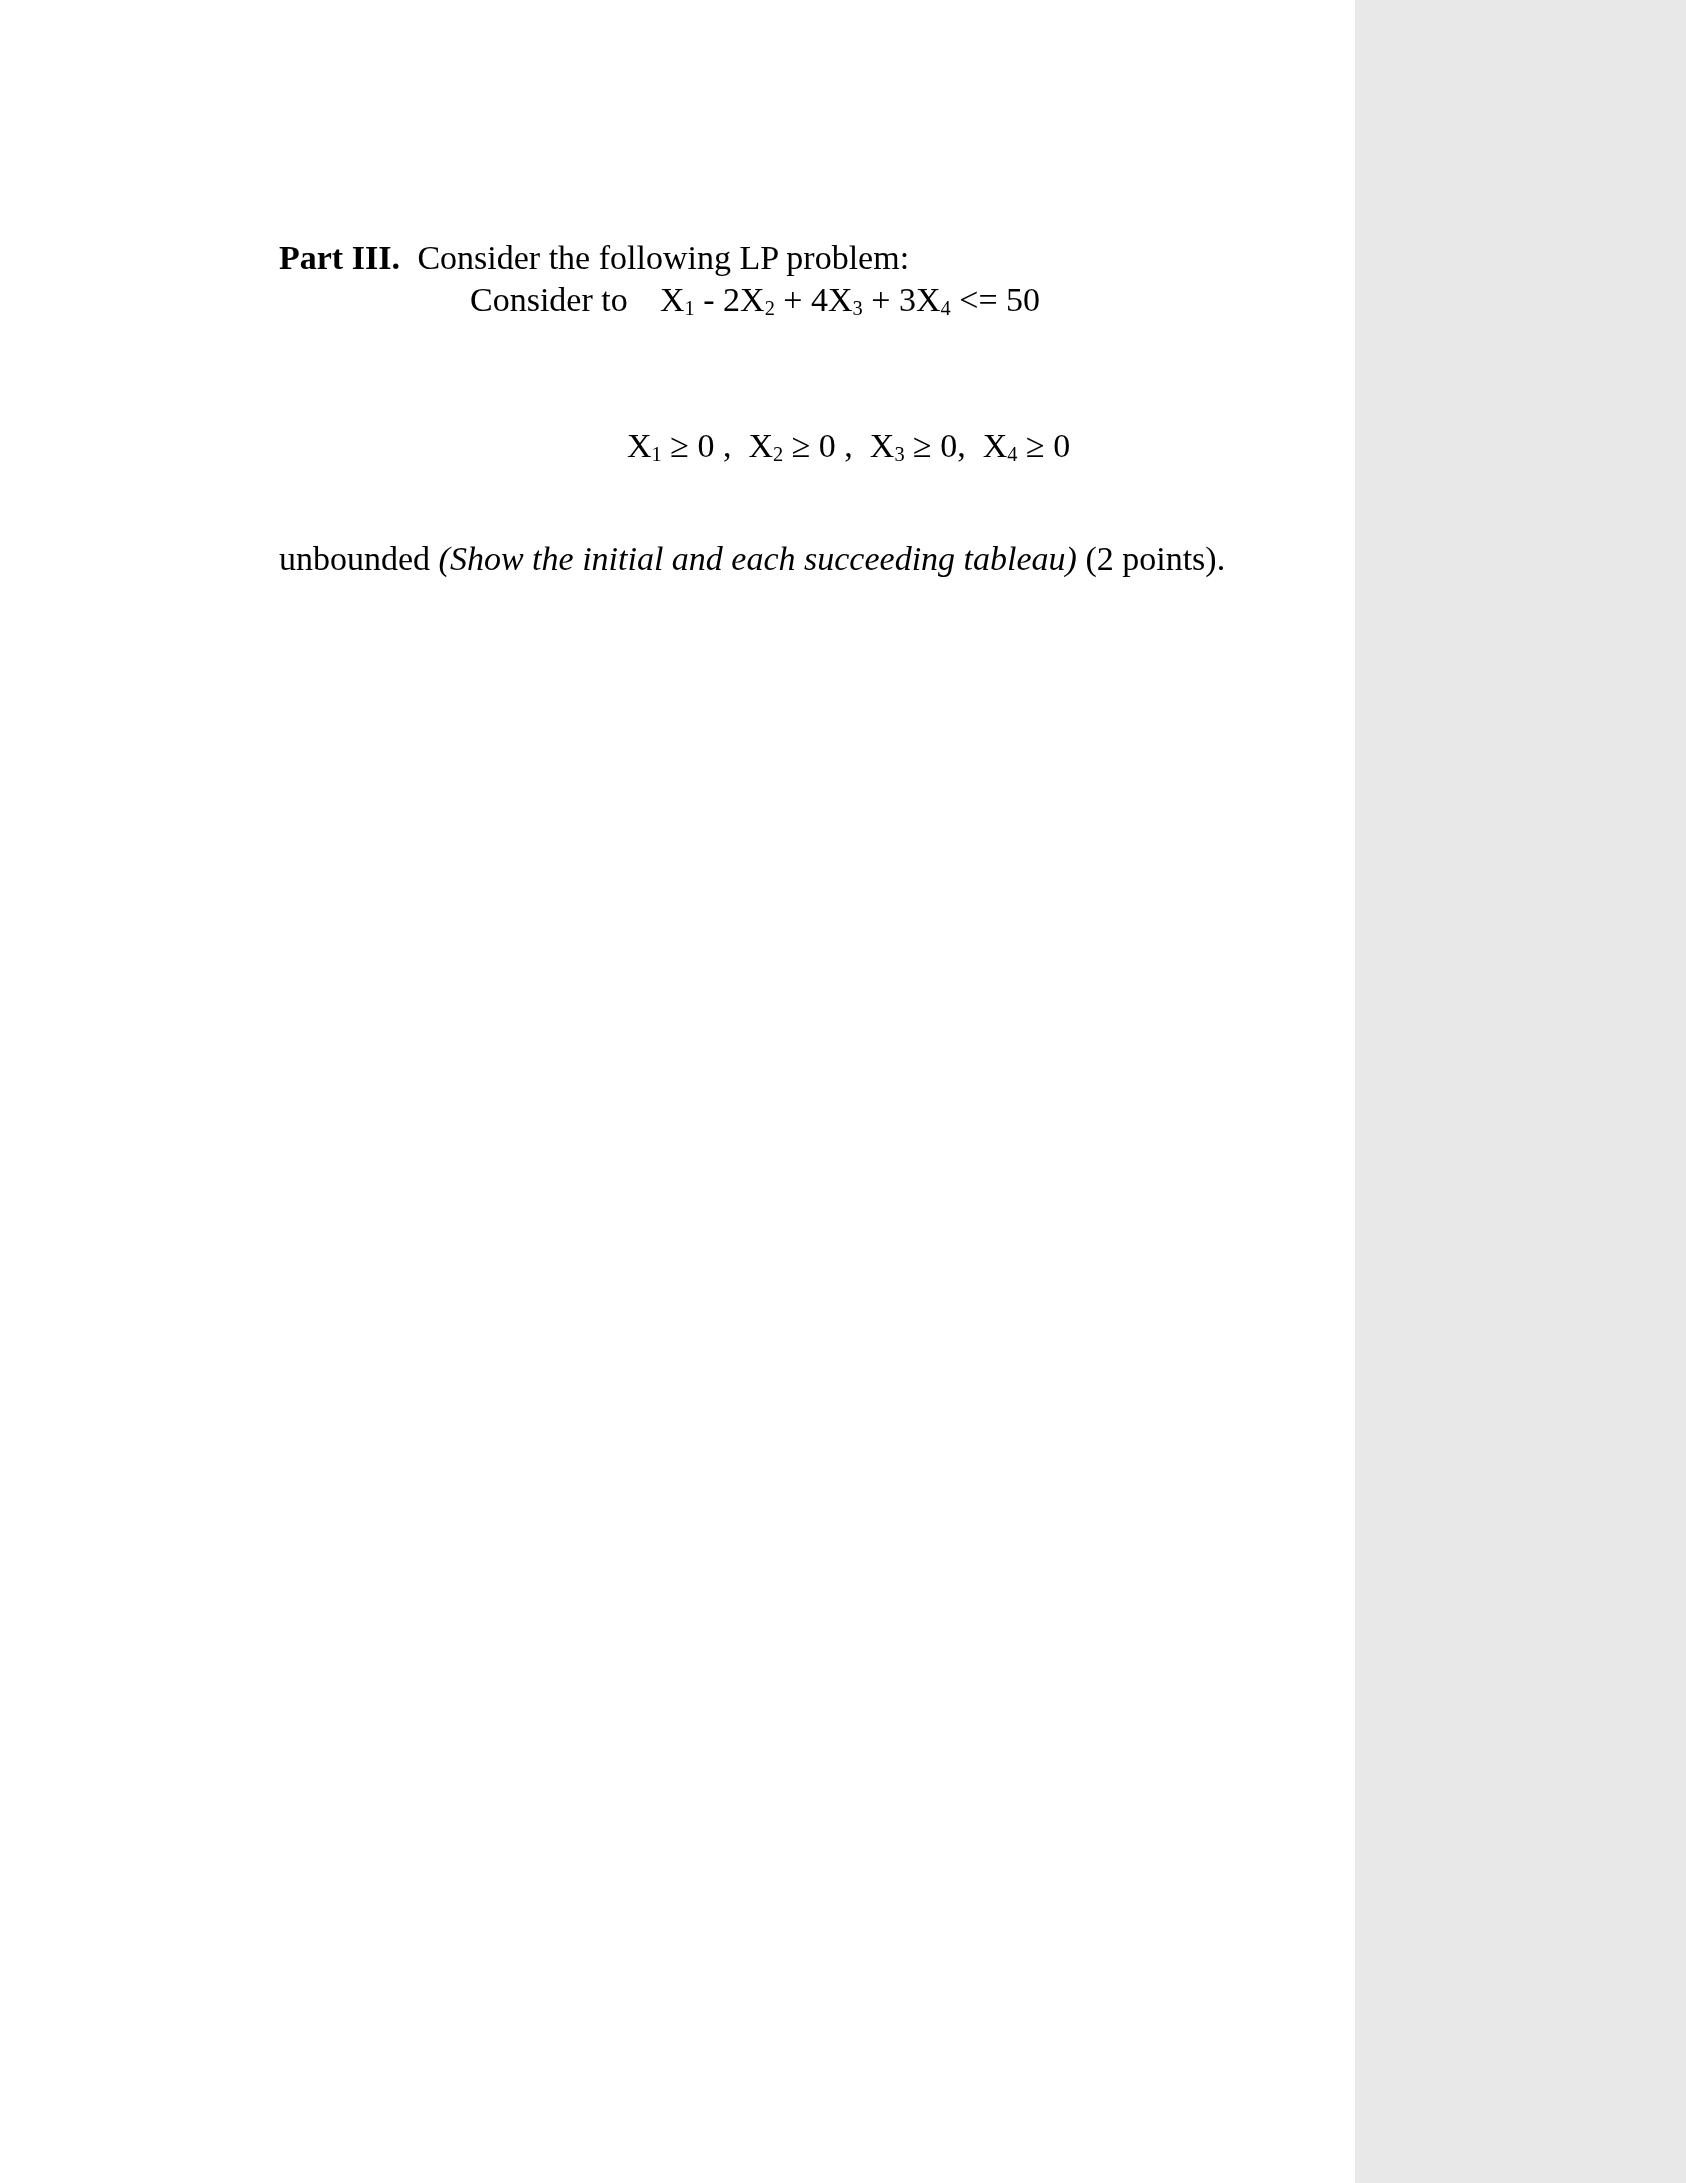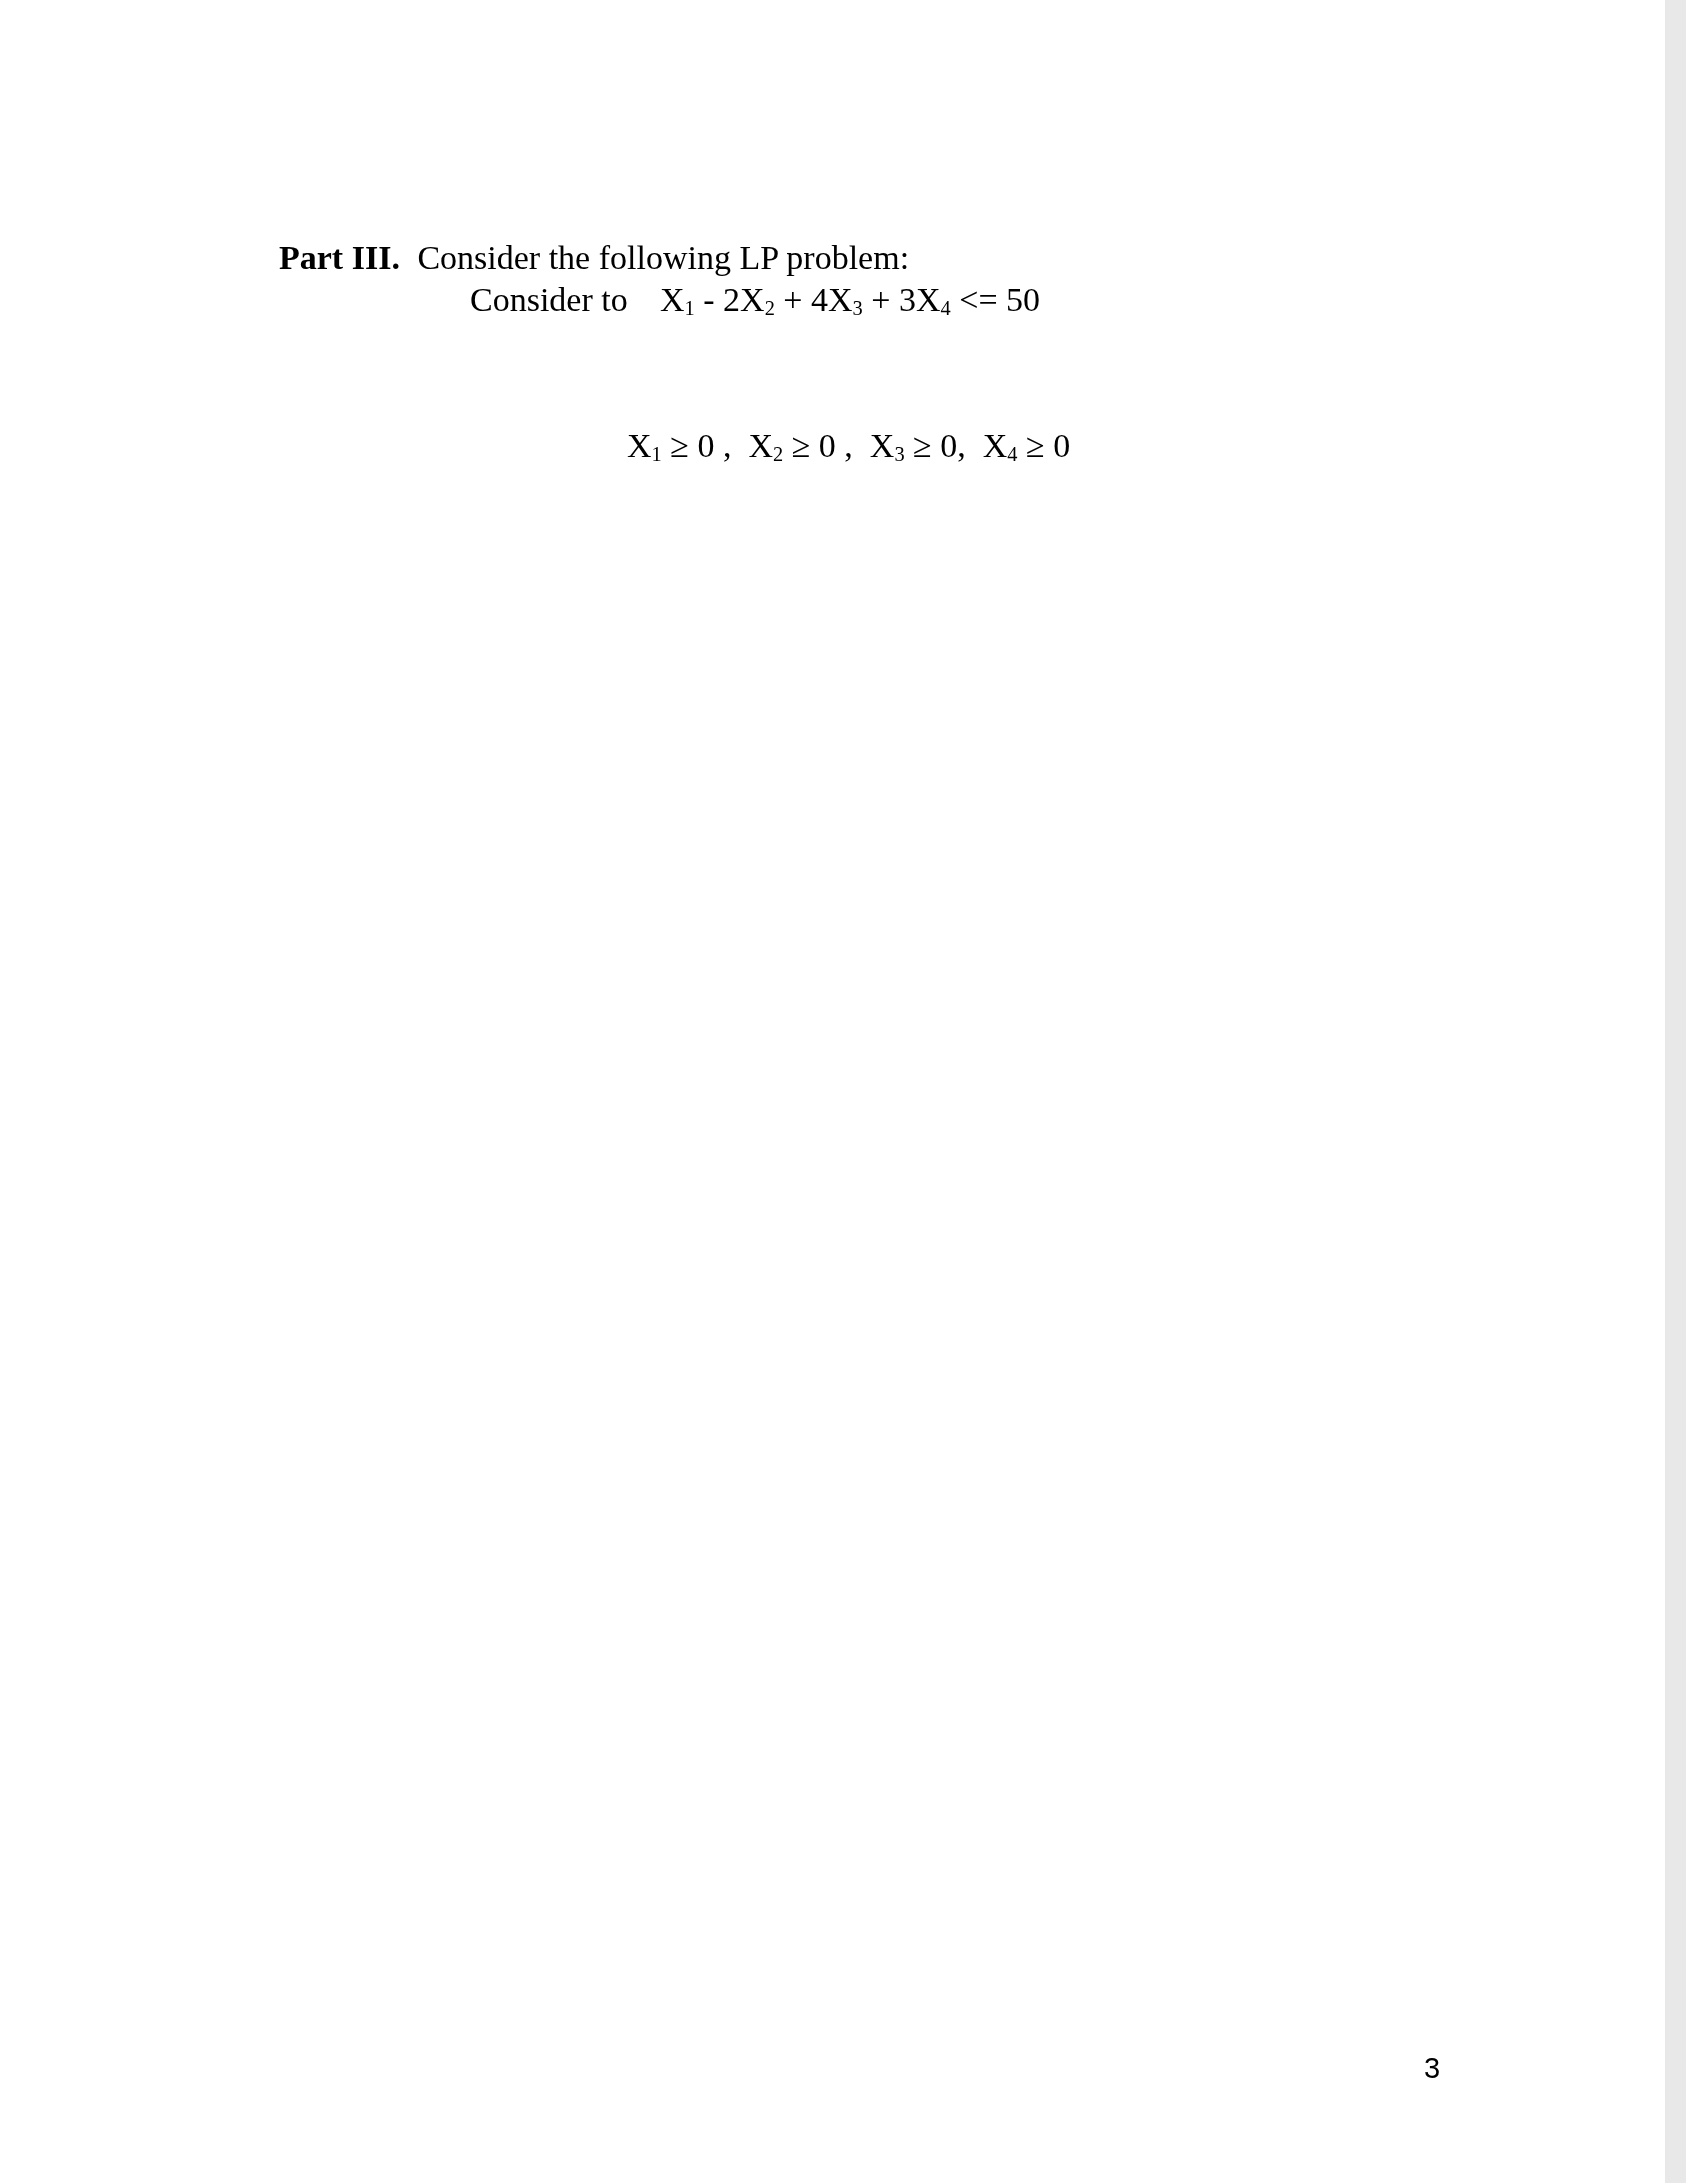--- a/index.html
+++ b/index.html
@@ -1,18 +1,18 @@
 <!DOCTYPE html>
 <html style="font-size:14px"><head>
 <meta charset="utf-8">
 <style>
   html, body { margin: 0; padding: 0; background: #e8e8e8; }
   .page {
     position: relative;
-    width: 1665px;
+    width: 1355px;
     height: 2184px;
     background: #ffffff;
     font-family: "Liberation Serif", "DejaVu Serif", serif;
     color: #000000;
     overflow: hidden;
   }
   .line {
     position: absolute;
     font-size: 34px;
     line-height: 1.1;
@@ -47,17 +47,20 @@
 
   <div class="line" style="left:470px; top:281px;">Consider to</div>
 
   <div class="line" style="left:660px; top:281px;">X<sub>1</sub> - 2X<sub>2</sub> + 4X<sub>3</sub> + 3X<sub>4</sub> &lt;= 50</div>
 
 
 
   <div class="line" style="left:627px; top:395px;margin-top:32px;">X<sub>1</sub> ≥ 0 ,  X<sub>2</sub> ≥ 0 ,  X<sub>3</sub> ≥ 0,  X<sub>4</sub> ≥ 0</div>
 
 
+  <div class="line" style="left:245px; top:503px;">
+    <span>unbounded </span><span class="italic">(Show the initial and each succeeding tableau)</span><span> (2 points).</span>
+  </div>
 
   <div class="page-number" style="left:1424px; top:2054px;">3</div>
 
 </div>
 
 
 </body></html>

